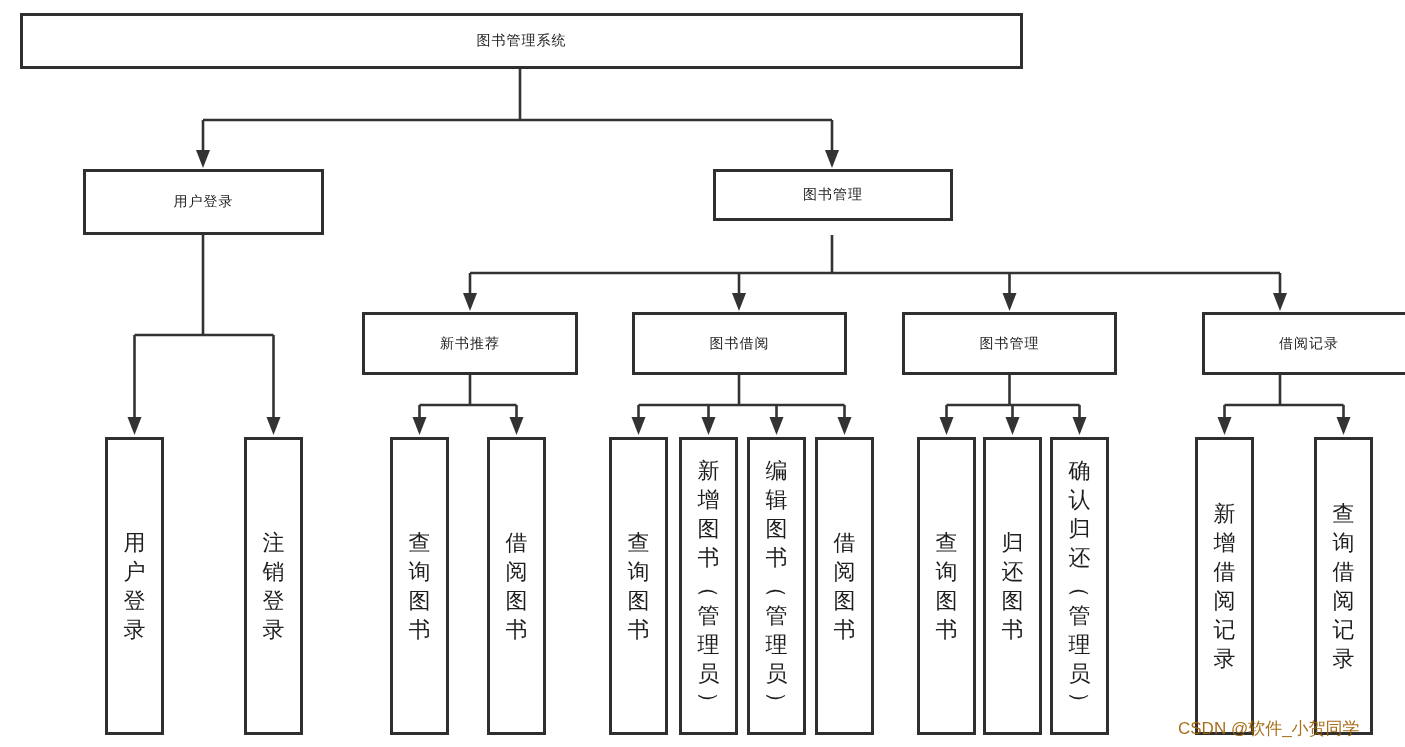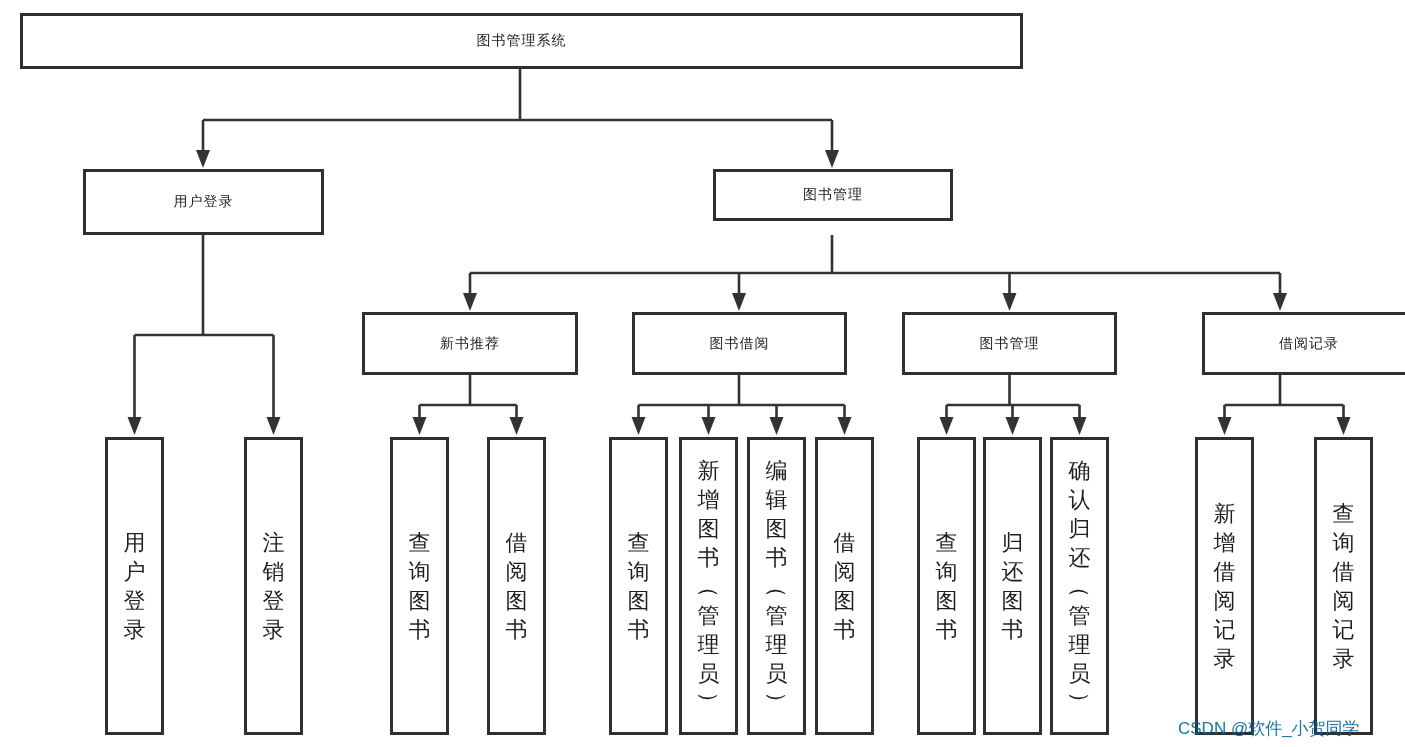--- a/index.html
+++ b/index.html
@@ -49,21 +49,21 @@
     color:#1e1e1e;
   }
   .vchar.rot{
     transform:rotate(90deg);
   }
   .watermark{
     position:absolute;
     left:1178px;
     top:717px;
     font-size:17px;
-    color:#0369a1;
+    color:#a16207;
     opacity:0.92;
     white-space:nowrap;
     z-index:5;
   }
 </style>
 </head>
 <body>
 
 <div class="canvas">
 

